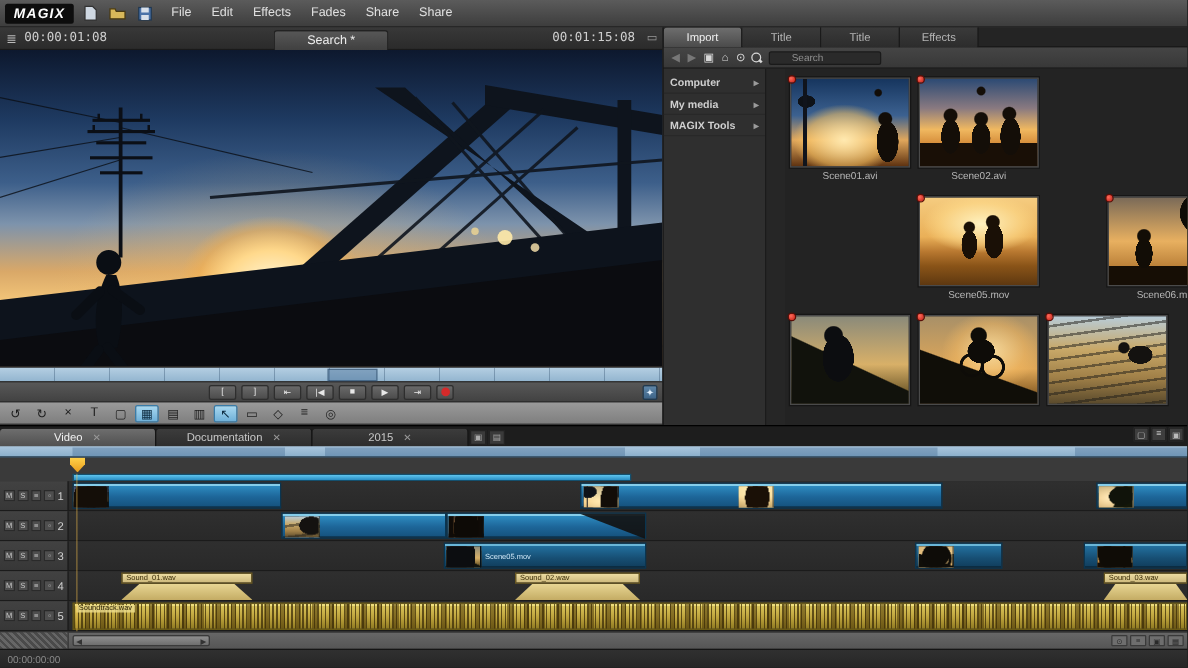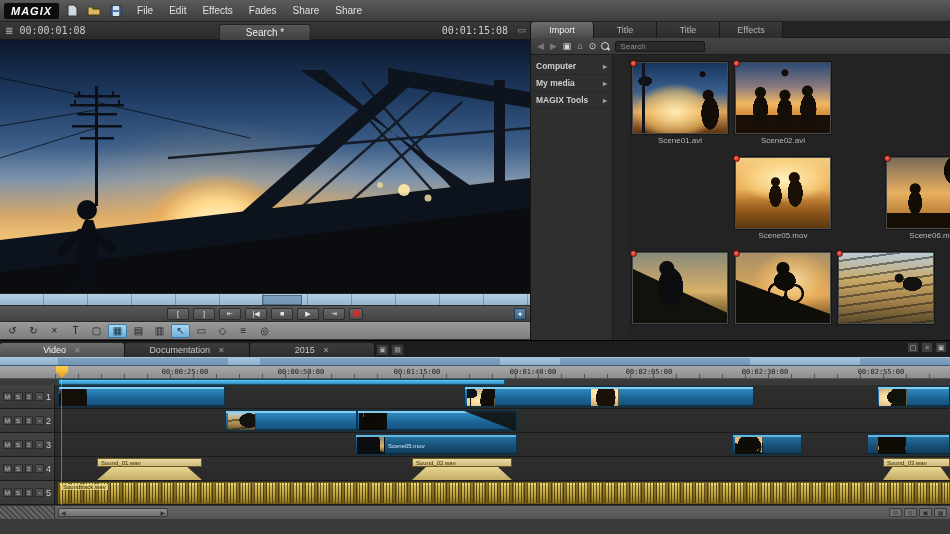--- a/index.html
+++ b/index.html
@@ -45,21 +45,21 @@
   .pool{position:absolute;left:530px;top:22px;width:420px;height:318px;background:#262626;border-left:1px solid #141414;}
   .pool-tabs{position:absolute;left:0;top:0;width:420px;height:16px;background:#242424;display:flex;border-bottom:1px solid #161616;}
   .ptab{width:63px;height:16px;display:flex;align-items:center;justify-content:center;font-size:9px;color:#b5b5b5;background:linear-gradient(180deg,#3a3a3a,#2c2c2c);border-right:1px solid #1a1a1a;}
   .ptab.active{background:linear-gradient(180deg,#6e6e6e,#4a4a4a);color:#f0f0f0;border-radius:3px 3px 0 0;}
   .pool-toolbar{position:absolute;left:0;top:16px;width:420px;height:17px;background:linear-gradient(180deg,#454545,#383838);border-bottom:1px solid #1e1e1e;display:flex;align-items:center;gap:5px;padding:0 6px;}
   .pt-ico{color:#d8d8d8;font-size:9px;line-height:1;}
   .pt-ico.dim{color:#777;}
   .mag{position:relative;width:9px;height:9px;}
   .mag::before{content:"";position:absolute;left:0;top:0;width:6px;height:6px;border:1.5px solid #d8d8d8;border-radius:50%;}
   .mag::after{content:"";position:absolute;left:6px;top:6px;width:3px;height:1.5px;background:#d8d8d8;transform:rotate(45deg);}
-  .search{width:90px;height:11px;background:#2a2a2a;border:1px solid #1a1a1a;border-radius:2px;color:#bbb;font-size:8px;padding:0 4px;outline:none;}
+  .search{width:90px;height:11px;background:#2a2a2a;border:1px solid #1a1a1a;border-radius:2px;color:#bbb;font-size:8px;padding:0 17px;outline:none;}
   .search::placeholder{color:#909090;}
   .tree{position:absolute;left:0;top:33px;width:82px;height:285px;background:#2f2f2f;border-right:1px solid #1b1b1b;padding-top:3px;}
   .tree-item{height:17px;display:flex;align-items:center;justify-content:space-between;padding:0 5px;color:#cfcfcf;font-size:8.5px;border-bottom:1px solid #282828;font-weight:bold;}
   .tree-item .ar{color:#9a9a9a;font-size:8px;}
   .grid{position:absolute;left:97px;top:33px;width:338px;height:285px;background:#232323;overflow:hidden;}
   .thumb{position:absolute;width:96px;}
   .timg{position:relative;width:96px;height:72px;border:1px solid #4a4a4a;box-shadow:0 0 0 1px #161616;}
   .tname{width:96px;text-align:center;color:#b8b8b8;font-size:8px;margin-top:2px;white-space:nowrap;}
   .rdot{position:absolute;left:-3px;top:-3px;width:7px;height:7px;border-radius:50%;background:radial-gradient(circle at 35% 35%,#ff6a5a,#c31f14);border:1px solid #5a0f08;z-index:2;}
 
@@ -346,30 +346,20 @@
       <span class="wbtn">≡</span>
       <span class="wbtn">▣</span>
     </div>
 
   <div class="tl-overview" id="tl-overview">
       <i style="left: 58px; width: 170px;"></i>
       <i style="left: 260px; width: 240px;"></i>
       <i style="left: 560px; width: 190px;"></i>
       <i style="left: 860px; width: 90px;"></i>
     </div>
-  <div class="tl-ruler" id="tl-ruler">
-    <span class="rticks-minor"></span>
-  <span class="rtick" style="left: 185px;">00:00:25:00</span>
-      <span class="rtick" style="left: 301px;">00:00:50:00</span>
-      <span class="rtick" style="left: 417px;">00:01:15:00</span>
-      <span class="rtick" style="left: 533px;">00:01:40:00</span>
-      <span class="rtick" style="left: 649px;">00:02:05:00</span>
-      <span class="rtick" style="left: 765px;">00:02:30:00</span>
-      <span class="rtick" style="left: 881px;">00:02:55:00</span>
-    </div>
   <div class="playhead-handle"></div>
   <div class="playhead-line"></div>
   <div class="tl-range"></div>
 
   <div class="lanes" id="lanes">
       <div class="lane" style="top: 0px;">
         <div class="clip" style="left: 58px; width: 167px;">
           <div class="cthumb tv2" style="left: 0px;"></div>
         </div>
         <div class="clip" style="left: 464px; width: 290px;">
@@ -464,14 +454,17 @@
         <span>▶</span>
       </span>
     <span class="zoombtns" id="zoombtns">
         <span class="zbtn">⊙</span>
         <span class="zbtn">≡</span>
         <span class="zbtn">▣</span>
         <span class="zbtn">▦</span>
       </span>
   </div>
 
+  <div class="statusbar">
+    <span>00:00:00:00</span>
+  </div>
 
 </div>
 
 </body></html>

